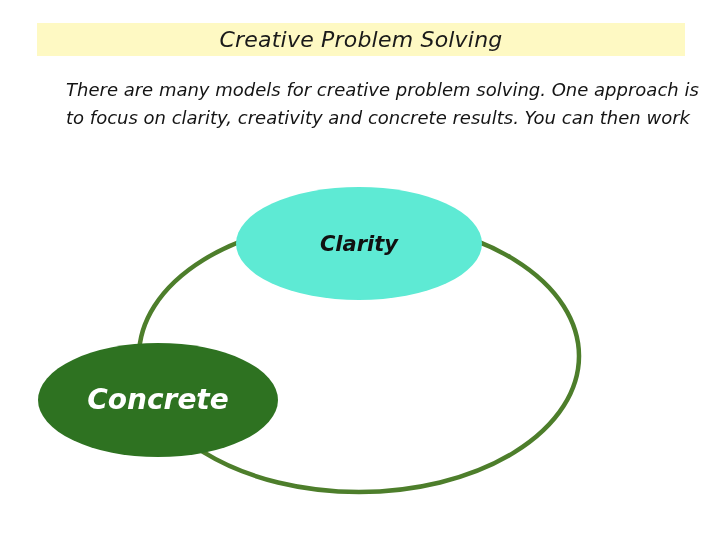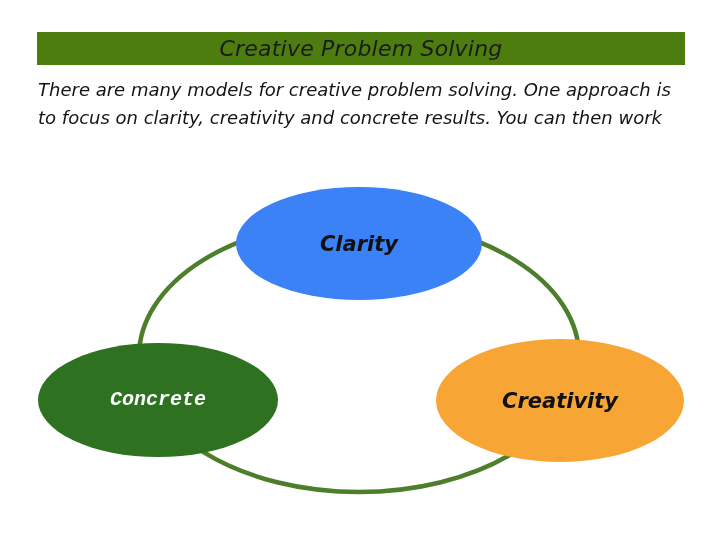--- a/index.html
+++ b/index.html
@@ -25,21 +25,21 @@
   }
   .intro {
     position: absolute;
     left: 38px; top: 76px;
     width: 670px;
     font-style: italic;
     font-size: 18px;
     line-height: 28px;
     color: #141414;
   }
-  .intro .line { white-space: nowrap; }
+  .intro .line { white-space: nowrap; margin-left: 28px; }
   .ring {
     position: absolute;
     left: 0; top: 0;
     width: 720px; height: 540px;
   }
   .node {
     position: absolute;
     border-radius: 50%;
     display: flex; flex-direction: column;
     align-items: center; justify-content: center;
@@ -53,48 +53,44 @@
     font-size: 21px;
   }
   .node-creativity {
     left: 436px; top: 339px;
     width: 248px; height: 123px;
     font-size: 21px;
   }
   .node-concrete {
     left: 38px; top: 343px;
     width: 240px; height: 114px;
-    font-size: 20px;
+    font-size: 28px;
     line-height: 30px;
-    font-family: Liberation Mono, monospace;
   }
 </style>
 </head>
 <body>
 
 <div class="stage">
 
-  <div class="title-bar" style="background: #4d7c0f; margin-top: 9px;">
+  <div class="title-bar" style="background: #fef9c3;">
     <span>Creative Problem Solving</span>
   </div>
 
   <div class="intro">
     <div class="line">There are many models for creative problem solving. One approach is</div>
     <div class="line">to focus on clarity, creativity and concrete results. You can then work</div>
   </div>
 
   <svg class="ring" viewBox="0 0 720 540" xmlns="http://www.w3.org/2000/svg">
     <ellipse cx="359" cy="356" rx="220" ry="136" fill="none" stroke="#4d7e2b" stroke-width="4.5"></ellipse>
   </svg>
 
-  <div class="node node-clarity" style="background: #3b82f6; color: rgb(17, 17, 17);">
+  <div class="node node-clarity" style="background: #5eead4; color: rgb(17, 17, 17);">
     <span>Clarity</span>
   </div>
 
-  <div class="node node-creativity" style="background: rgb(247, 166, 54); color: rgb(17, 17, 17);">
-    <span>Creativity</span>
-  </div>
 
   <div class="node node-concrete" style="background: rgb(46, 114, 33); color: rgb(255, 255, 255);">
     <span>Concrete</span>
   </div>
 
 </div>
 
 </body></html>

